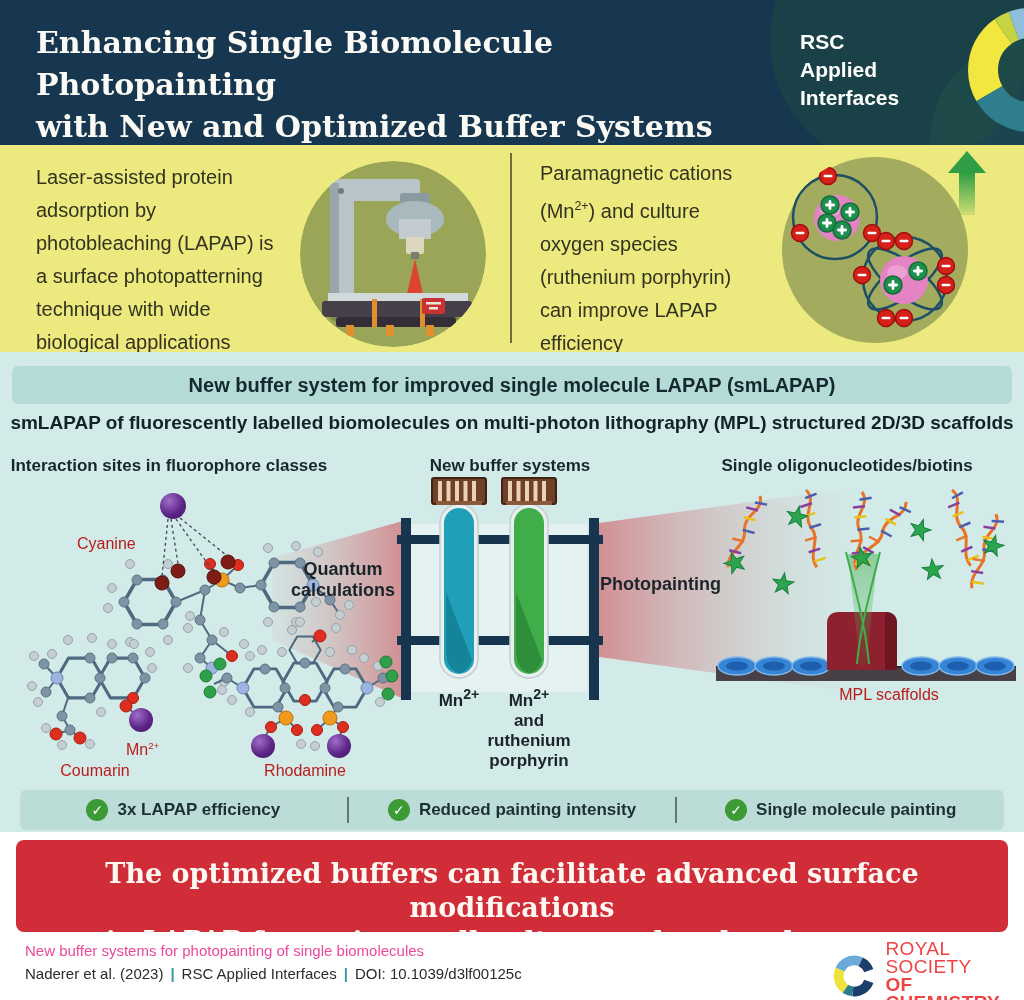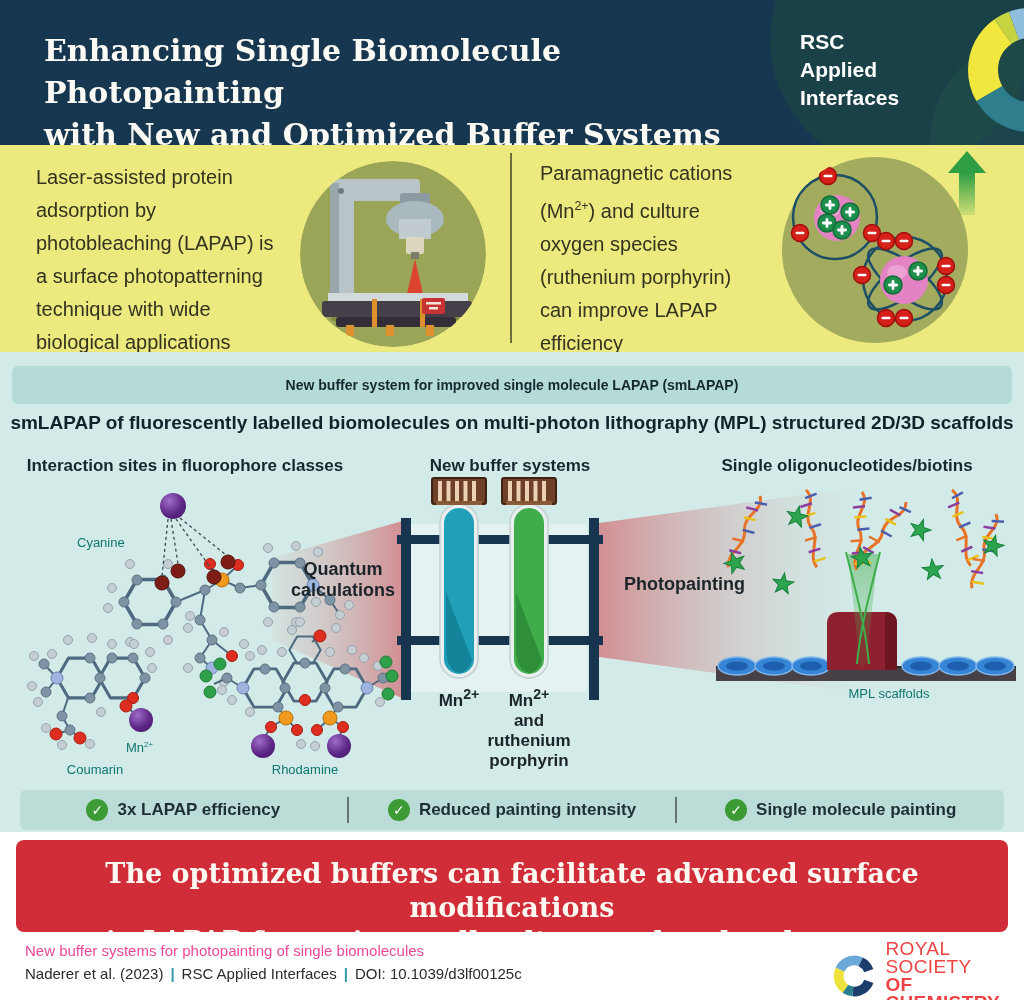--- a/index.html
+++ b/index.html
@@ -19,24 +19,24 @@
   
   .intro{left:0;top:145px;width:1024px;height:207px;background:#ece97e}
   .intro-divider{left:510px;top:8px;width:2px;height:190px;background:#6e6e3a}
   .intro-text{font-size:20px;line-height:33px;color:#33331f}
   .intro-text sup{font-size:.62em}
   .lcirc{border-radius:50%}
 
   
   .main{left:0;top:352px;width:1024px;height:480px;background:#d3ebe8}
   .band{left:12px;top:14px;width:1000px;height:38px;background:#b5dbd7;border-radius:6px;
-        text-align:center;line-height:38px;font-weight:bold;font-size:14px;color:#14292f}
+        text-align:center;line-height:38px;font-weight:bold;font-size:20px;color:#14292f}
   .subtitle{left:0;top:60px;width:1024px;text-align:center;font-weight:bold;font-size:19px;color:#11232a}
   .colhead{top:104px;font-weight:bold;font-size:17px;color:#16272e;text-align:center}
-  .lbl{font-size:13px;color:#0f766e}
+  .lbl{font-size:16px;color:#b91c1c}
   .lbl sup{font-size:.6em}
   .boldlbl{font-weight:bold;font-size:17px;color:#1b2429;text-align:center}
   .illus{left:0;top:0;width:1024px;height:480px}
 
   
   .results{left:20px;top:438px;width:984px;height:40px;background:#bcdcd8;border-radius:6px;
            display:flex;align-items:center}
   .res-item{flex:1;display:flex;align-items:center;justify-content:center;
             font-weight:bold;font-size:17px;color:#1d2e35}
   .check{display:inline-flex;align-items:center;justify-content:center;width:22px;height:22px;
@@ -58,21 +58,21 @@
   .rsc-text .b2{font-weight:bold}
 </style>
 </head>
 <body>
 
 <div class="page">
 
   <div class="abs header">
     <div class="abs hdr-circle1"></div>
     <div class="abs hdr-circle2"></div>
-    <h1 class="abs title pre" style="margin:8px">Enhancing Single Biomolecule Photopainting
+    <h1 class="abs title pre" style="margin:0">Enhancing Single Biomolecule Photopainting
 with New and Optimized Buffer Systems</h1>
     <div class="abs journal pre">RSC
 Applied
 Interfaces</div>
     <svg class="abs" style="right:0;top:0" width="74" height="145" viewBox="0 0 74 145">
       <g fill="none" stroke-width="30">
         <circle cx="80" cy="70" r="47" pathLength="360" stroke="#1c3f5e" stroke-dasharray="55 305" stroke-dashoffset="-40"></circle>
         <circle cx="80" cy="70" r="47" pathLength="360" stroke="#2f7e8e" stroke-dasharray="55 305" stroke-dashoffset="-95"></circle>
         <circle cx="80" cy="70" r="47" pathLength="360" stroke="#f2e73e" stroke-dasharray="85 275" stroke-dashoffset="-150"></circle>
         <circle cx="80" cy="70" r="47" pathLength="360" stroke="#c7d441" stroke-dasharray="15 345" stroke-dashoffset="-235"></circle>
@@ -173,21 +173,21 @@
       </defs>
       <polygon points="21,0 40,22 2,22" fill="#2f9e44"></polygon>
       <rect x="13" y="22" width="16" height="42" fill="url(#arrg)"></rect>
     </svg>
   </div>
 
   <div class="abs main">
     <div class="abs band">New buffer system for improved single molecule LAPAP (smLAPAP)</div>
     <div class="abs subtitle">smLAPAP of fluorescently labelled biomolecules on multi-photon lithography (MPL) structured 2D/3D scaffolds</div>
 
-    <div class="abs colhead" style="left:20px;width:330px">Interaction sites in fluorophore classes</div>
+    <div class="abs colhead" style="left:4px;width:330px">Interaction sites in fluorophore classes</div>
     <div class="abs colhead" style="left:415px;width:190px">New buffer systems</div>
     <div class="abs colhead" style="left:702px;width:290px">Single oligonucleotides/biotins</div>
 
     <svg class="abs illus" viewBox="0 352 1024 480">
       <defs>
         <linearGradient id="gL" x1="0" y1="0" x2="1" y2="0">
           <stop offset="0" stop-color="#cdaaaa" stop-opacity=".12"></stop>
           <stop offset="1" stop-color="#d27a80" stop-opacity=".85"></stop>
         </linearGradient>
         <linearGradient id="gR" x1="0" y1="0" x2="1" y2="0">
@@ -504,21 +504,21 @@
     <div class="abs lbl" style="left:40px;top:410px;width:110px;text-align:center">Coumarin</div>
     <div class="abs lbl" style="left:240px;top:410px;width:130px;text-align:center">Rhodamine</div>
 
     <div class="abs boldlbl" style="left:429px;top:334px;width:60px"><span>Mn</span><sup>2+</sup></div>
     <div class="abs boldlbl" style="left:449px;top:334px;width:160px">
       <div><span>Mn</span><sup>2+</sup></div>
       <div>and</div>
       <div>ruthenium porphyrin</div>
     </div>
 
-    <div class="abs boldlbl" style="left:624px;top:222px;width:140px;font-size:18px;text-align:left">Photopainting</div>
+    <div class="abs boldlbl" style="left:600px;top:222px;width:140px;font-size:18px;text-align:left">Photopainting</div>
     <div class="abs lbl" style="left:819px;top:334px;width:140px;text-align:center">MPL scaffolds</div>
 
     <div class="abs results">
       <div class="res-item">
         <span class="check">✓</span>
         <span>3x LAPAP efficiency</span>
       </div>
       <div class="res-div"></div>
       <div class="res-item">
         <span class="check">✓</span>

